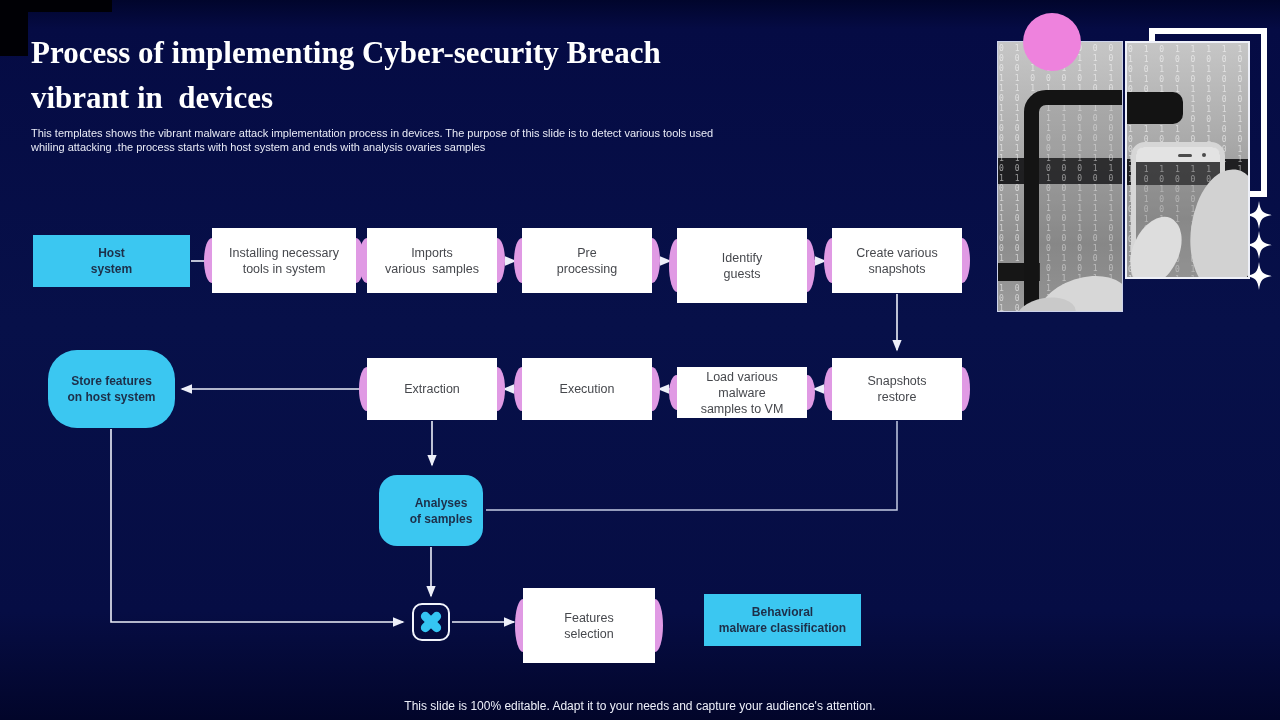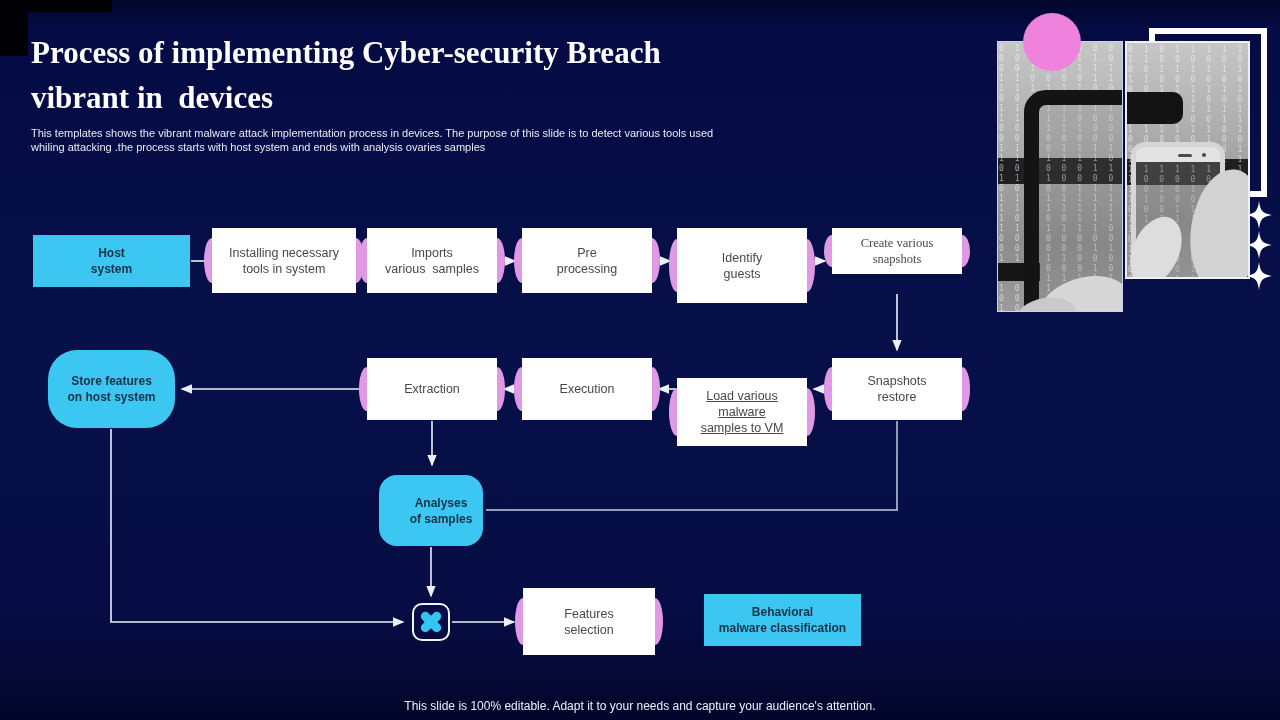--- a/index.html
+++ b/index.html
@@ -203,32 +203,32 @@
 <div class="node white" style="left:522px; top:228px; width:130px; height:65px;">
   <i class="pill l"></i><i class="pill r"></i>
   <span>Pre
 processing</span>
 </div>
 <div class="node white" style="left:677px; top:228px; width:130px; height:75px;">
   <i class="pill l"></i><i class="pill r"></i>
   <span>Identify
 guests</span>
 </div>
-<div class="node white" style="left:832px; top:228px; width:130px; height:46px;font-family:Liberation Serif, serif;">
+<div class="node white" style="left:832px; top:228px; width:130px; height:65px;">
   <i class="pill l"></i><i class="pill r"></i>
   <span>Create various
 snapshots</span>
 </div>
 
 <div class="node white" style="left:832px; top:358px; width:130px; height:62px;">
   <i class="pill l"></i><i class="pill r"></i>
   <span>Snapshots
 restore</span>
 </div>
-<div class="node white" style="left:677px; top:378px; width:130px; height:68px;text-decoration:underline;">
+<div class="node white" style="left:677px; top:367px; width:130px; height:51px;">
   <i class="pill l"></i><i class="pill r"></i>
   <span>Load various
 malware
 samples to VM</span>
 </div>
 <div class="node white" style="left:522px; top:358px; width:130px; height:62px;">
   <i class="pill l"></i><i class="pill r"></i>
   <span>Execution</span>
 </div>
 <div class="node white" style="left:367px; top:358px; width:130px; height:62px;">
@@ -238,21 +238,21 @@
 <div class="node cyan rounded" style="left:48px; top:350px; width:127px; height:78px; border-radius:29px;"><span>Store features
 on host system</span></div>
 
 <div class="node cyan rounded" style="left:379px; top:475px; width:104px; height:71px;padding-left:20px;"><span>Analyses
 of samples</span></div>
 
 <div class="xnode">
   <span class="bar a"></span>
   <span class="bar b"></span>
 </div>
-<div class="node white" style="left:523px; top:588px; width:132px; height:67px;">
+<div class="node white" style="left:523px; top:588px; width:132px; height:75px;">
   <i class="pill l"></i><i class="pill r"></i>
   <span>Features
 selection</span>
 </div>
 <div class="node cyan" style="left:704px; top:594px; width:157px; height:52px;"><span>Behavioral
 malware classification</span></div>
 
 <div class="footer">This slide is 100% editable.  Adapt it to your needs and capture your audience's attention.</div>
 
 </body></html>

